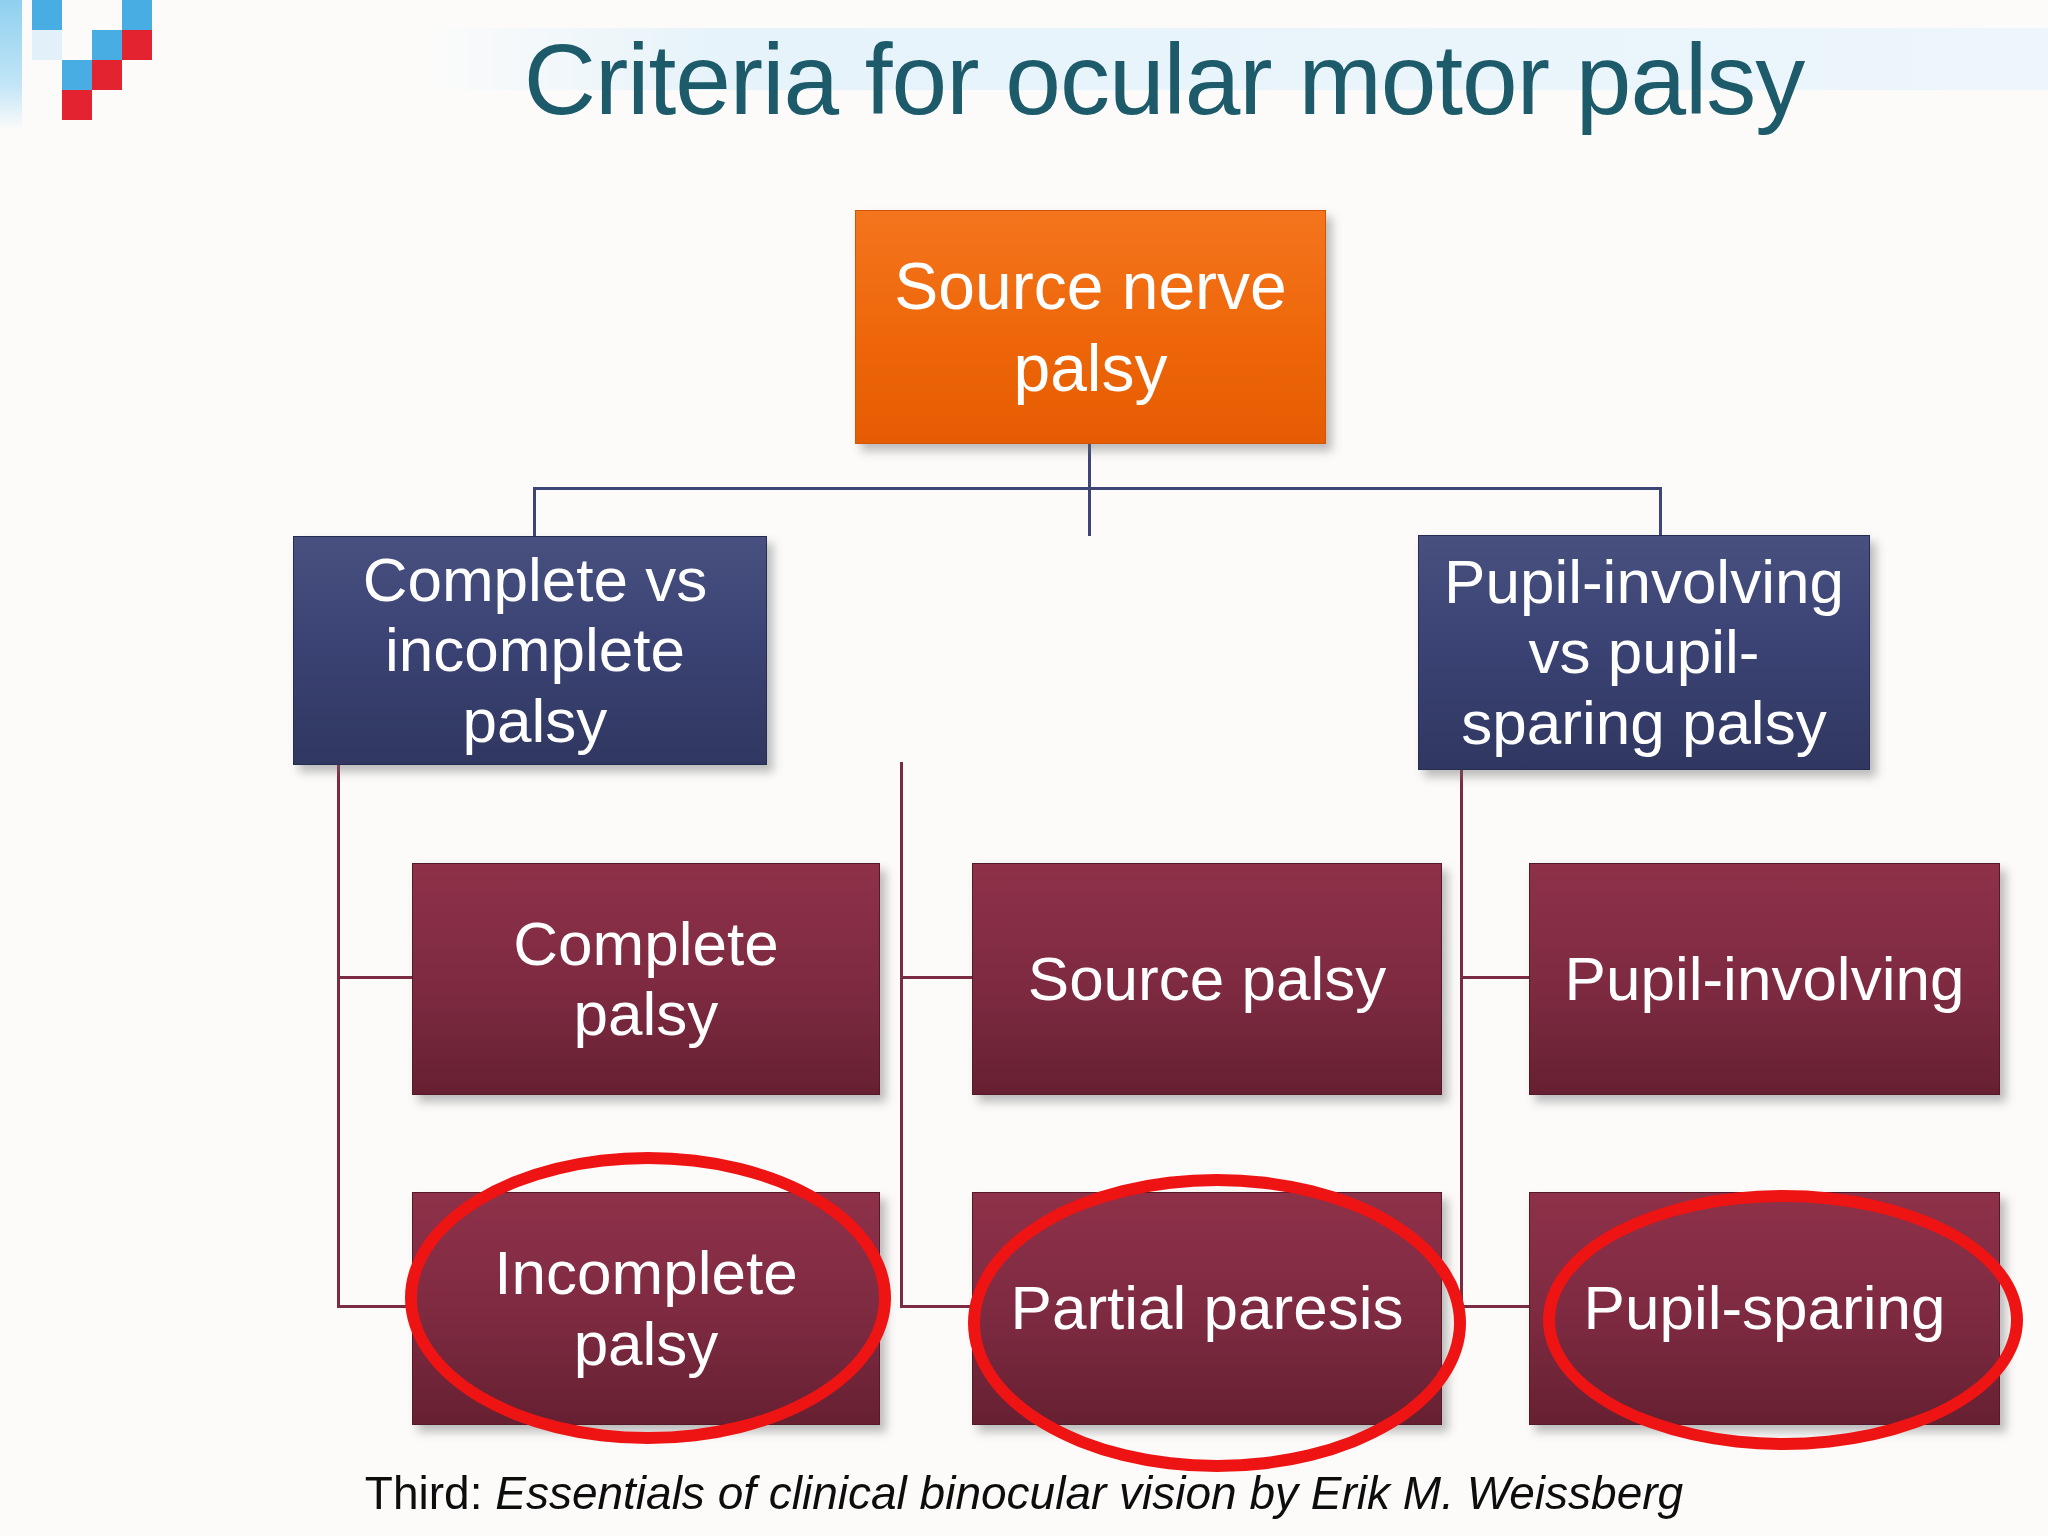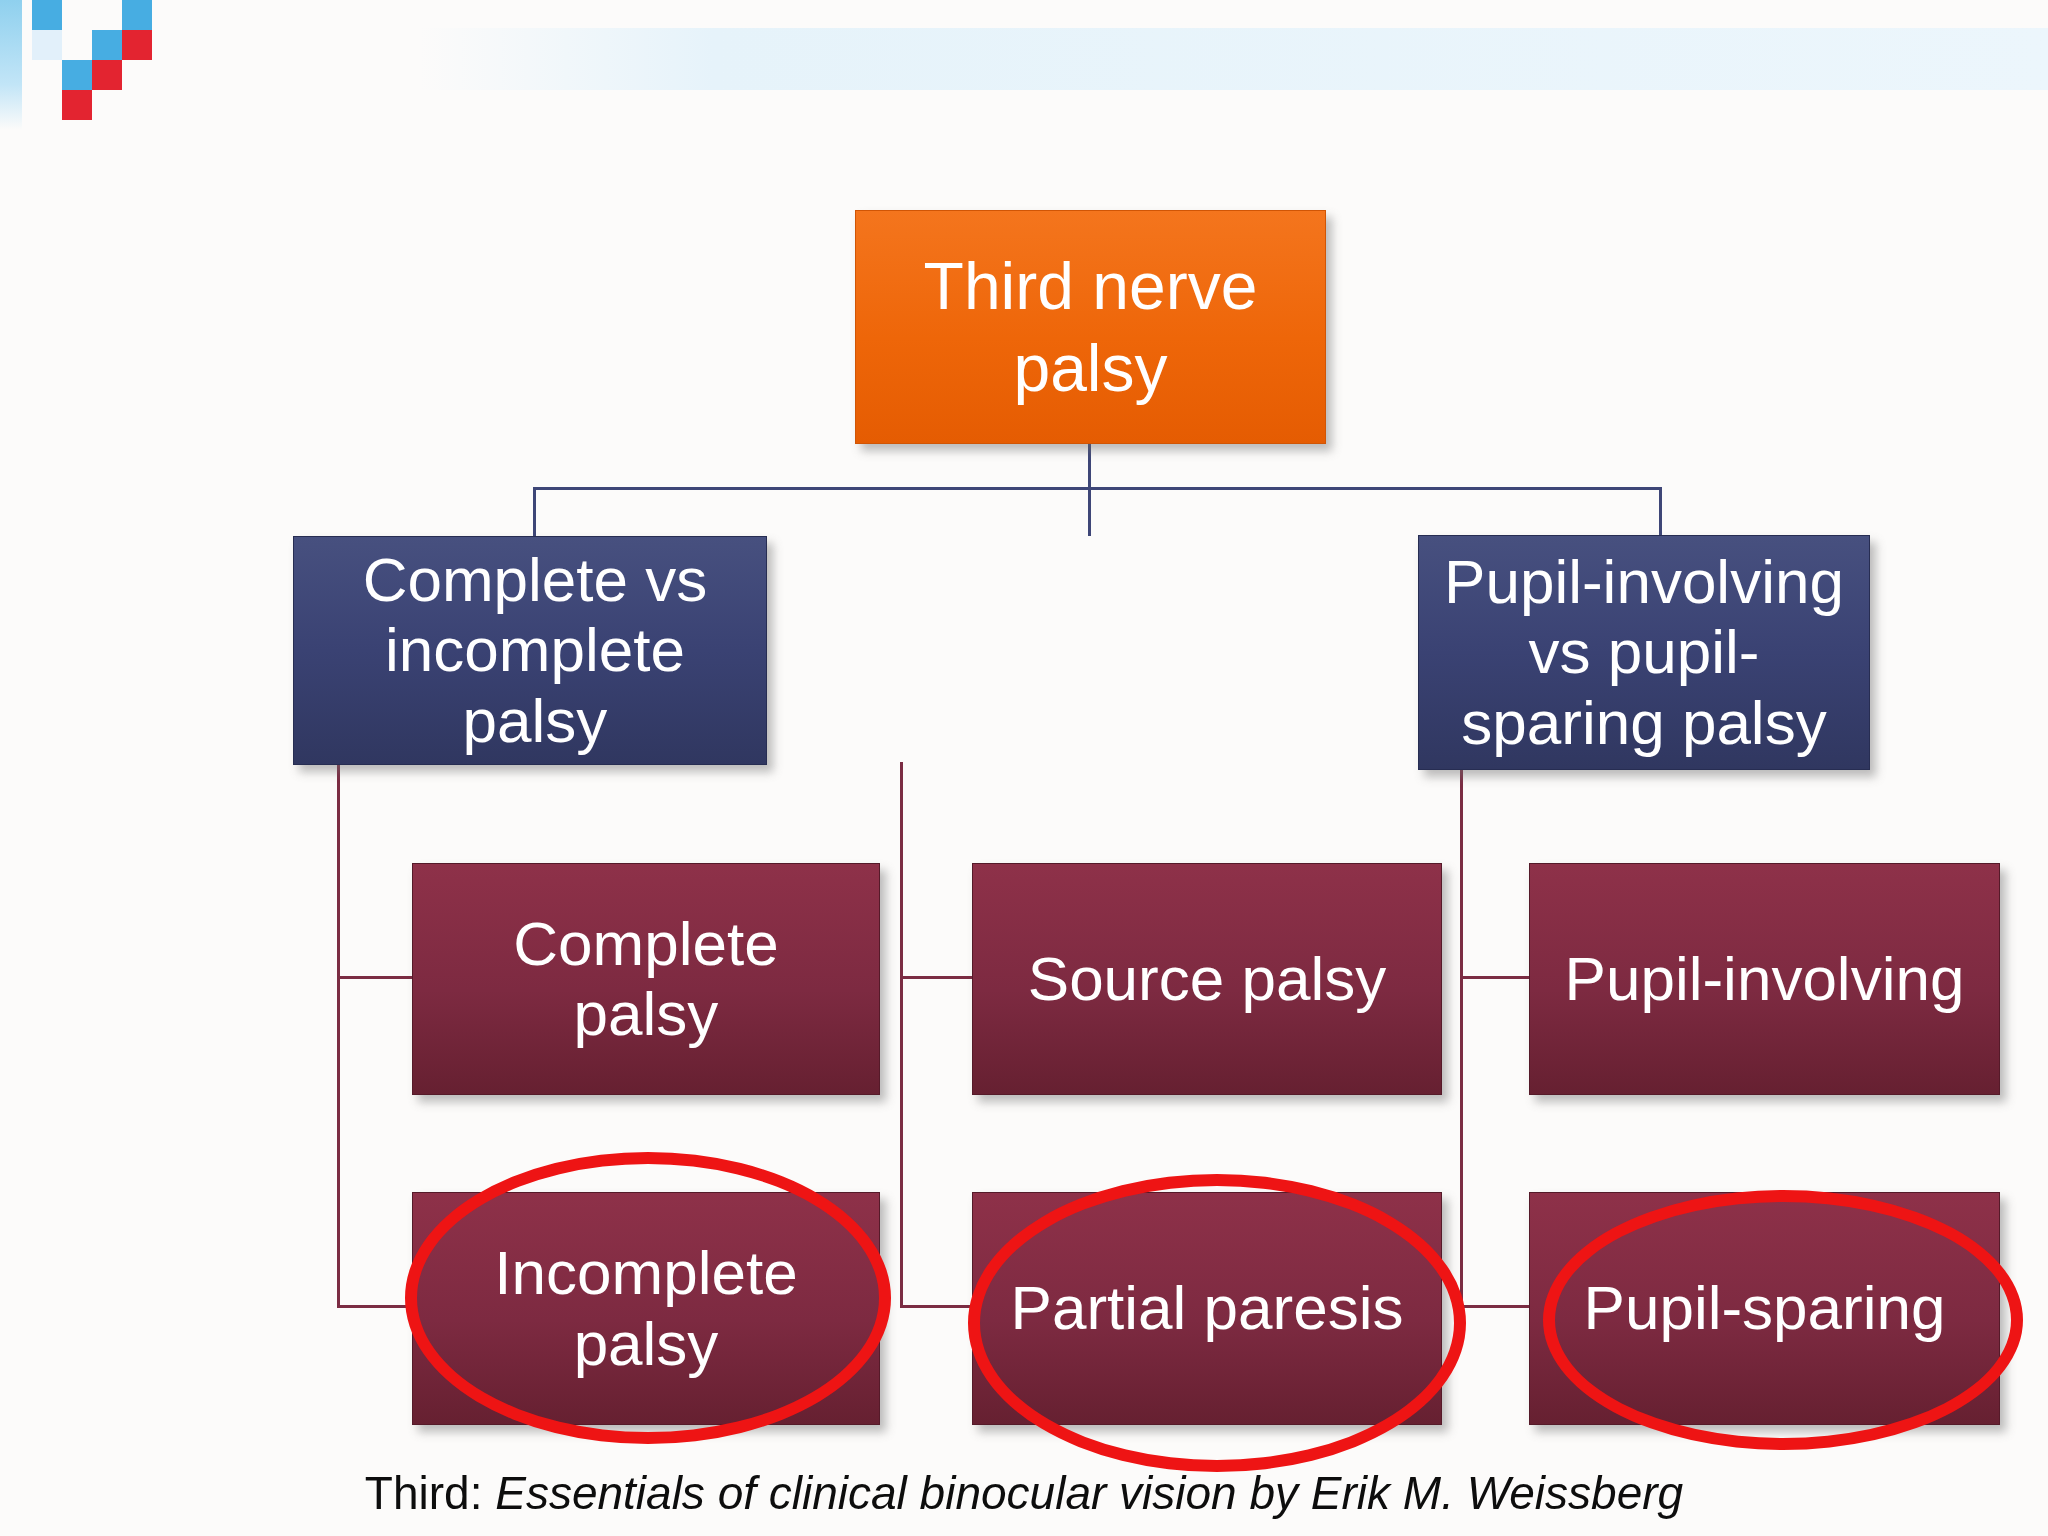--- a/index.html
+++ b/index.html
@@ -94,38 +94,39 @@
     <i class="sq blue p1"></i>
     <i class="sq blue p2"></i>
     <i class="sq pale p3"></i>
     <i class="sq blue p4"></i>
     <i class="sq red p5"></i>
     <i class="sq blue p6"></i>
     <i class="sq red p7"></i>
     <i class="sq red p8"></i>
   </div>
 
+  <h1 class="title">Criteria for ocular motor palsy</h1>
 
   <div class="ln navy" style="left:1088px;top:442px;width:3px;height:47px;"></div>
   <div class="ln navy" style="left:533px;top:487px;width:1128px;height:3px;"></div>
   <div class="ln navy" style="left:533px;top:487px;width:3px;height:51px;"></div>
   <div class="ln navy" style="left:1088px;top:487px;width:3px;height:49px;"></div>
   <div class="ln navy" style="left:1659px;top:487px;width:3px;height:50px;"></div>
 
   <div class="ln maroon" style="left:337px;top:762px;width:3px;height:546px;"></div>
   <div class="ln maroon" style="left:337px;top:976px;width:77px;height:3px;"></div>
   <div class="ln maroon" style="left:337px;top:1305px;width:77px;height:3px;"></div>
   <div class="ln maroon" style="left:900px;top:762px;width:3px;height:546px;"></div>
   <div class="ln maroon" style="left:900px;top:976px;width:74px;height:3px;"></div>
   <div class="ln maroon" style="left:900px;top:1305px;width:74px;height:3px;"></div>
   <div class="ln maroon" style="left:1460px;top:766px;width:3px;height:542px;"></div>
   <div class="ln maroon" style="left:1460px;top:976px;width:71px;height:3px;"></div>
   <div class="ln maroon" style="left:1460px;top:1305px;width:71px;height:3px;"></div>
 
-  <div class="box root">Third nerve
+  <div class="box root">Source nerve
 palsy</div>
 
   <div class="box blue bl">Complete vs
 incomplete
 palsy</div>
   <div class="box blue br">Pupil-involving
 vs pupil-
 sparing palsy</div>
 
   <div class="box maroon m1l">Complete

